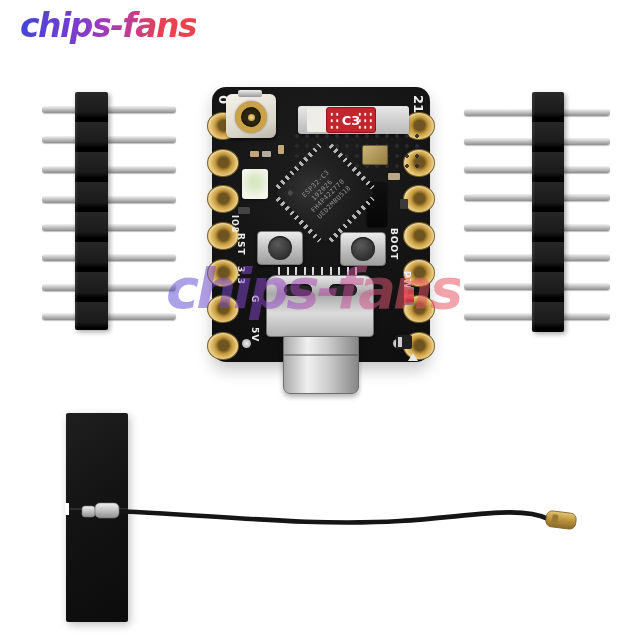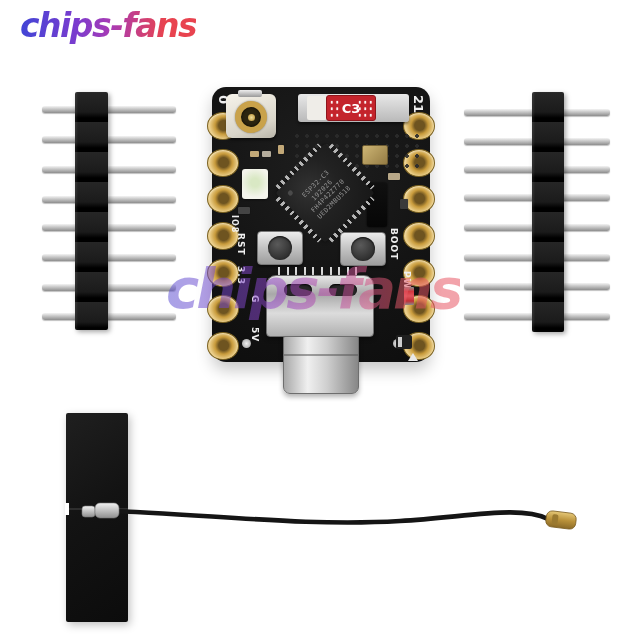--- a/index.html
+++ b/index.html
@@ -71,21 +71,21 @@
     background:linear-gradient(180deg,#eee,#999);
   }
   .ufl-ring{
     position:absolute;left:9px;top:7px;width:32px;height:32px;border-radius:50%;
     border:6px solid #c9a24a;background:#2c2510;box-sizing:border-box;
     box-shadow:inset 0 0 3px #000,0 0 2px rgba(0,0,0,.4);
   }
   .ufl-pin{position:absolute;left:22px;top:20px;width:7px;height:7px;border-radius:50%;
     background:radial-gradient(#eedd9a,#b78c2e);}
   .cer-ant{
-    position:absolute;left:86px;top:7px;width:111px;height:28px;border-radius:3px;
+    position:absolute;left:86px;top:19px;width:111px;height:28px;border-radius:3px;
     background:linear-gradient(180deg,#e8e8e8,#b9b9b9);
     box-shadow:0 2px 3px rgba(0,0,0,.45);
   }
   .cer-white{position:absolute;left:9px;top:2px;width:20px;height:24px;background:#efede8;border-radius:2px;}
   .cer-red{
     position:absolute;left:28px;top:1px;width:50px;height:26px;border-radius:3px;
     background:#c4242c;border:1px solid #8e161c;box-sizing:border-box;
   }
   .ant-dots{position:absolute;top:3px;bottom:3px;width:11px;
     background-image:radial-gradient(circle,rgba(255,255,255,.95) 1.1px,transparent 1.4px);

